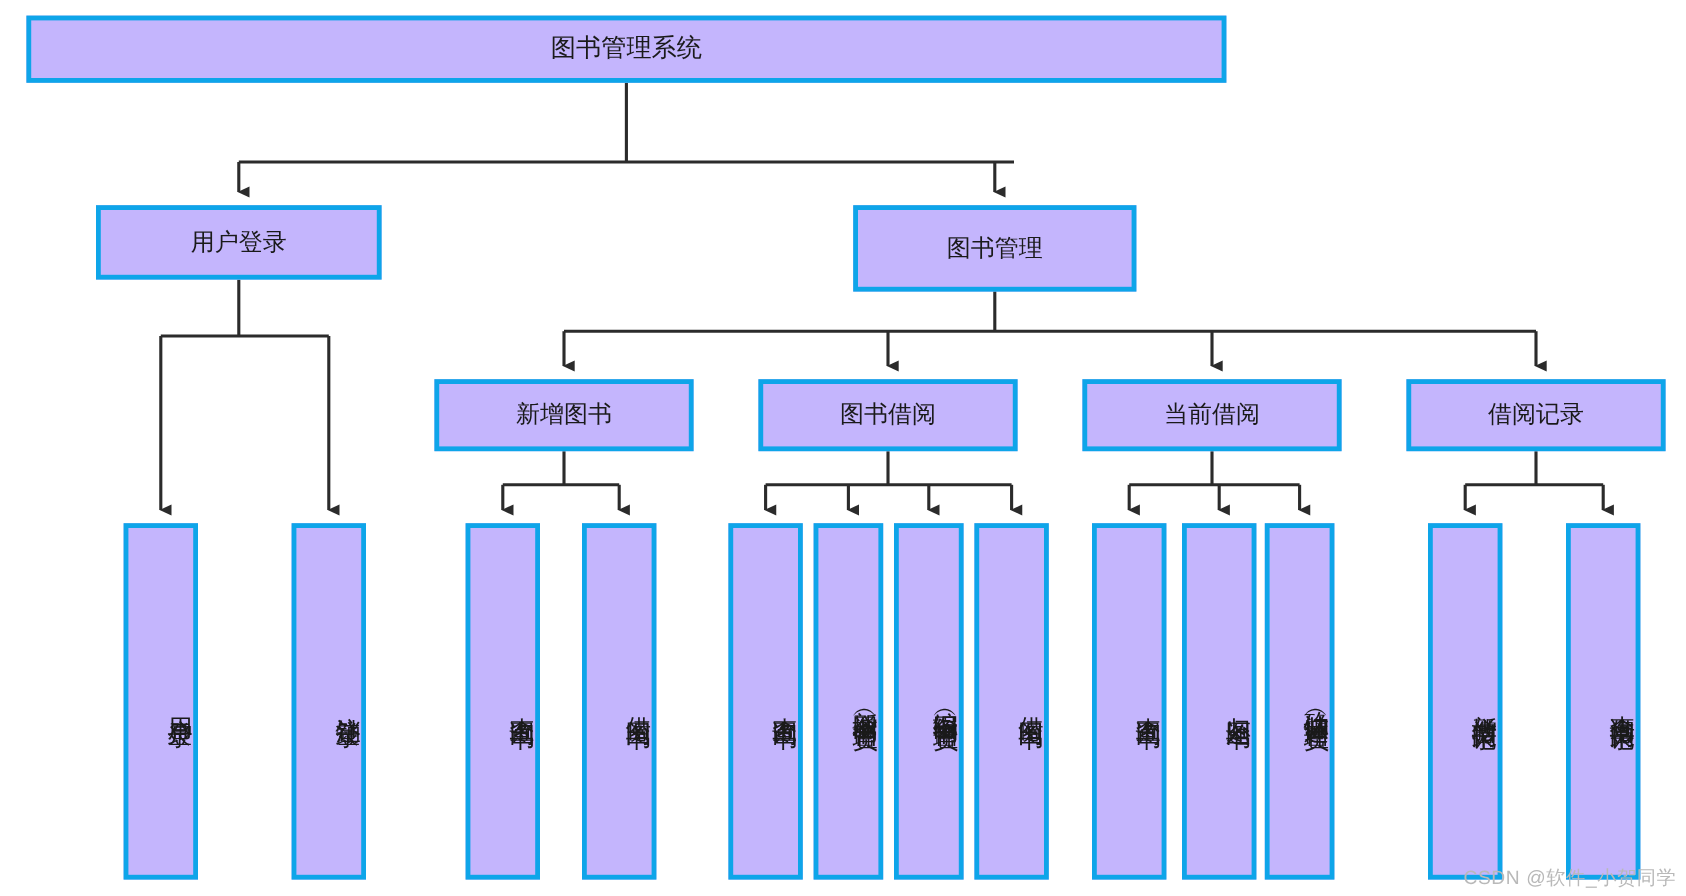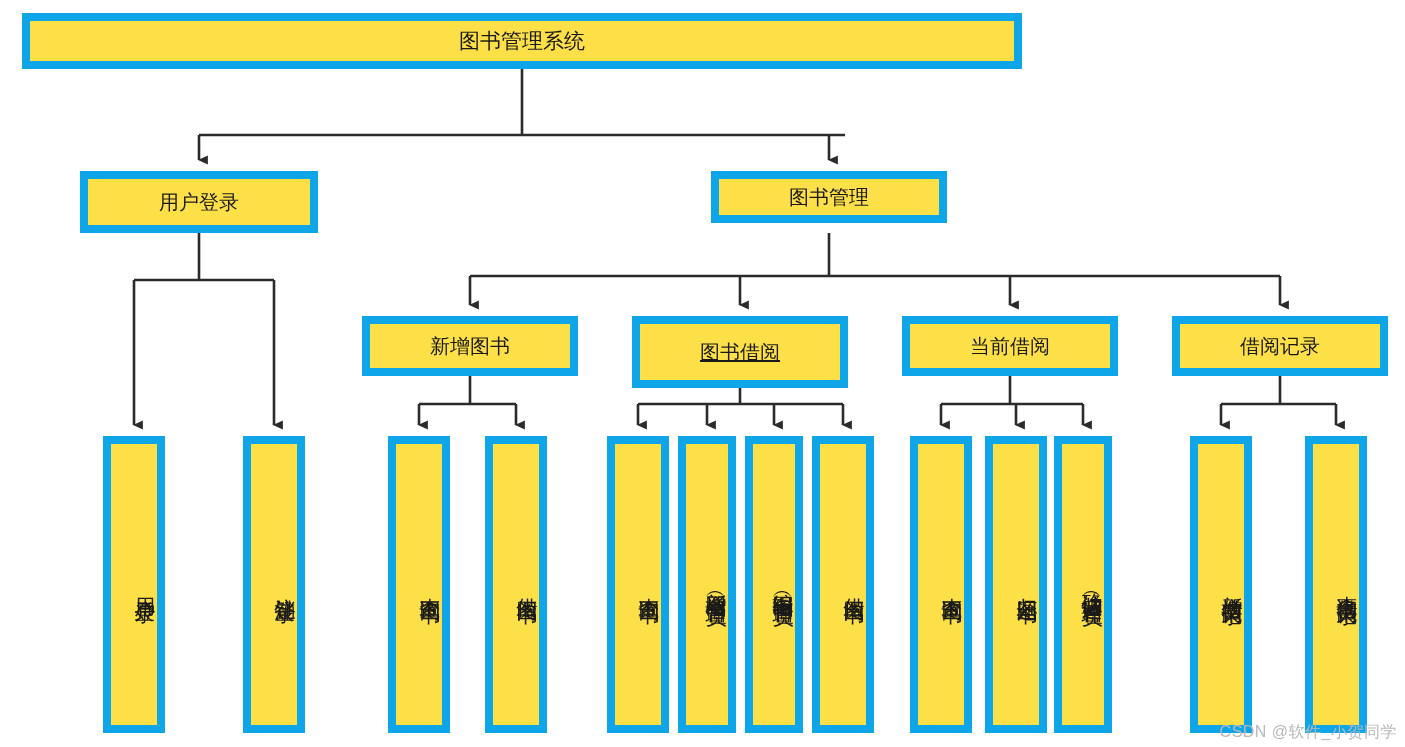--- a/index.html
+++ b/index.html
@@ -20,22 +20,22 @@
     background: #ffffff;
   }
   #edges {
     position: absolute;
     left: 0; top: 0;
     width: 1405px; height: 747px;
     pointer-events: none;
   }
   .node {
     position: absolute;
-    border: 8px solid #0ea5e9;
-    background: #fde047;
+    border: 4px solid #0ea5e9;
+    background: #c4b5fd;
     display: flex;
     align-items: center;
     justify-content: center;
     text-align: center;
     line-height: 1.12;
   }
   .node.root      { font-size: 21px; }
   .node.level2    { font-size: 20px; }
   .node.leaf {
     writing-mode: vertical-rl;
@@ -122,28 +122,28 @@
     </g>
   </svg>
 
   <div class="node root" style="left: 22px; top: 13px; width: 1000px; height: 56px;">
     <span class="label">图书管理系统</span>
   </div>
 
   <div class="node level2" style="left: 80px; top: 171px; width: 238px; height: 62px;">
     <span class="label">用户登录</span>
   </div>
-  <div class="node level2" style="left: 711px; top: 171px; width: 236px; height: 52px;">
+  <div class="node level2" style="left: 711px; top: 171px; width: 236px; height: 72px;">
     <span class="label">图书管理</span>
   </div>
 
   <div class="node level2" style="left: 362px; top: 316px; width: 216px; height: 60px;">
     <span class="label">新增图书</span>
   </div>
-  <div class="node level2" style="left: 632px; top: 316px; width: 216px; height: 72px; text-decoration: underline;">
+  <div class="node level2" style="left: 632px; top: 316px; width: 216px; height: 60px;">
     <span class="label">图书借阅</span>
   </div>
   <div class="node level2" style="left: 1172px; top: 316px; width: 216px; height: 60px;">
     <span class="label">借阅记录</span>
   </div>
   <div class="node level2" style="left: 902px; top: 316px; width: 216px; height: 60px;">
     <span class="label">当前借阅</span>
   </div>
 
   <div class="node leaf" style="left: 103px; top: 436px; width: 62px; height: 297px;">

